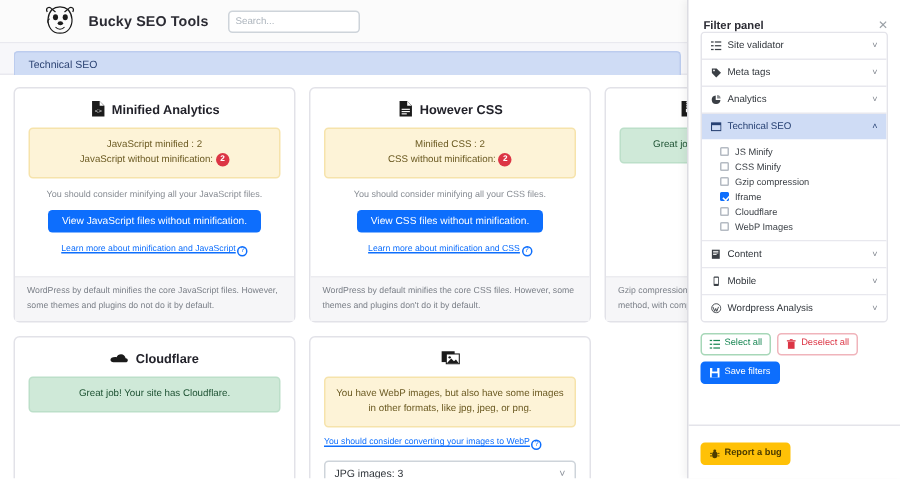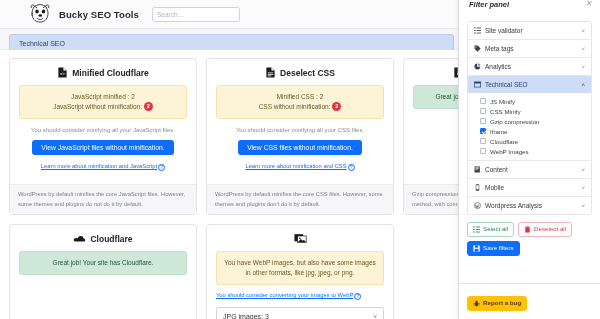--- a/index.html
+++ b/index.html
@@ -204,25 +204,24 @@
     background: #fff;
     border-left: 1px solid #dcdce2;
     box-shadow: -2px 0 5px rgba(0,0,0,.05);
     display: flex;
     flex-direction: column;
     z-index: 5;
   }
   .panel-head {
     height: 21px;
     display: flex;
-    align-items: flex-start;
+    align-items: flex-end;
     justify-content: space-between;
     padding: 0 8px 0 10px;
     flex: none;
-    font-style: italic;
   }
   .panel-title { font-size: 7.5px; font-weight: 700; color: #2b2b33; }
   .close-x { font-size: 8px; color: #9aa0a6; cursor: pointer; line-height: 1; }
   .panel-body { padding: 0 8px; flex: 1 1 auto; overflow: hidden; }
 
   .acc {
     border: 1px solid #e4e4ea;
     border-radius: 3px;
     overflow: hidden;
     background: #fff;
@@ -331,21 +330,21 @@
     <div class="cardrow">
 
       <div class="card r1">
         <div class="card-body">
           <div class="card-head">
             <svg class="ico" viewBox="0 0 16 16">
               <path d="M2 0.6h7.2L14 5.2V15.4H2z" fill="#1b1b1b"></path>
               <path d="M9.4 0.8v4.2H13.6" fill="#ffffff"></path>
               <text x="8" y="12" font-size="6" fill="#ffffff" text-anchor="middle" font-family="'Liberation Sans',sans-serif">&lt;&gt;</text>
             </svg>
-            <span class="card-title">Minified Cloudflare</span>
+            <span class="card-title">Minified Analytics</span>
           </div>
           <div class="alert alert-warn">
             <div>JavaScript minified : 2</div>
             <div>
               <span>JavaScript without minification:</span>
               <span class="badge-red">2</span>
             </div>
           </div>
           <div class="hint">You should consider minifying all your JavaScript files.</div>
           <button class="btn-primary">View JavaScript files without minification.</button>
@@ -359,21 +358,21 @@
       <div class="card r1">
         <div class="card-body">
           <div class="card-head">
             <svg class="ico" viewBox="0 0 16 16">
               <path d="M2 0.6h7.2L14 5.2V15.4H2z" fill="#1b1b1b"></path>
               <path d="M9.4 0.8v4.2H13.6" fill="#ffffff"></path>
               <rect x="4" y="8" width="8" height="1.1" fill="#fff"></rect>
               <rect x="4" y="10.2" width="8" height="1.1" fill="#fff"></rect>
               <rect x="4" y="12.4" width="5" height="1.1" fill="#fff"></rect>
             </svg>
-            <span class="card-title">Deselect CSS</span>
+            <span class="card-title">However CSS</span>
           </div>
           <div class="alert alert-warn">
             <div>Minified CSS : 2</div>
             <div>
               <span>CSS without minification:</span>
               <span class="badge-red">2</span>
             </div>
           </div>
           <div class="hint">You should consider minifying all your CSS files.</div>
           <button class="btn-primary">View CSS files without minification.</button>

